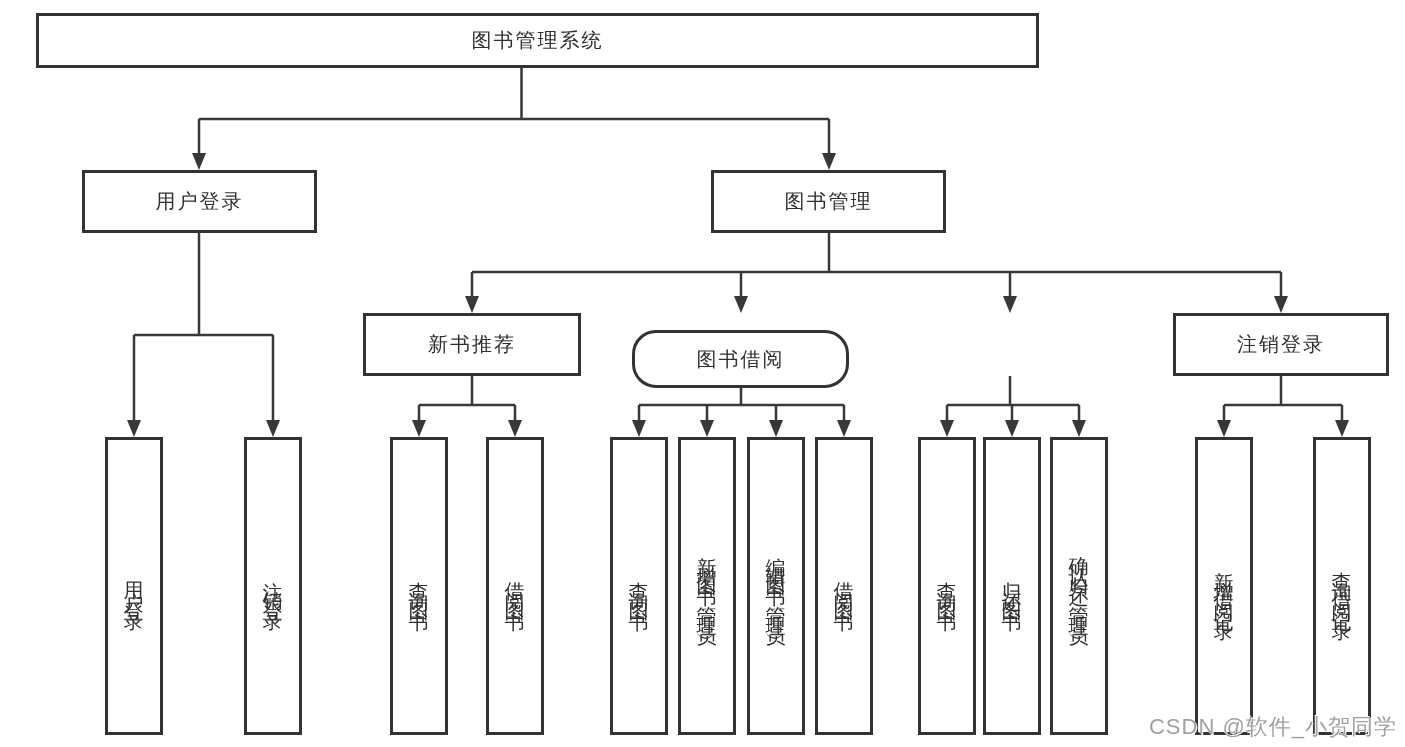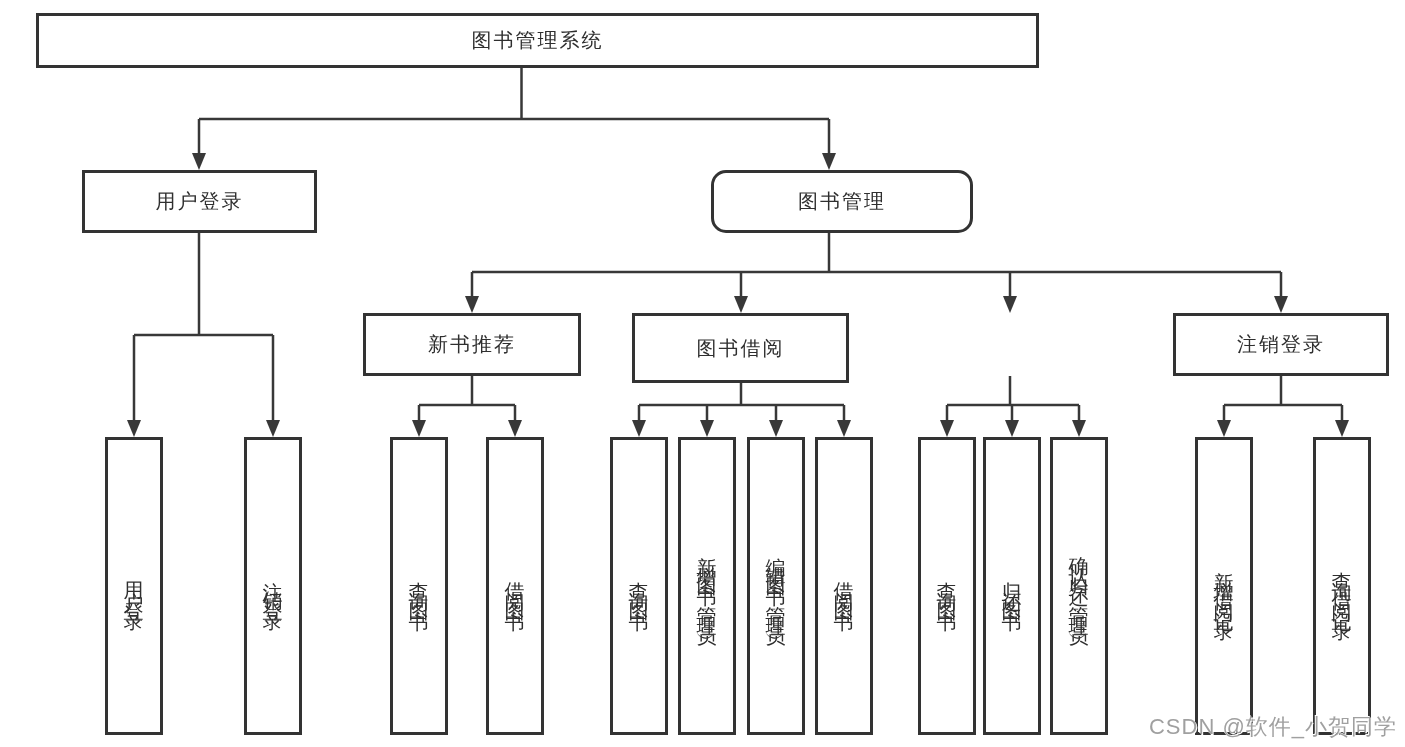--- a/index.html
+++ b/index.html
@@ -124,24 +124,24 @@
     <polygon fill="#383838" points="940,420 954,420 947,437"></polygon>
     <polygon fill="#383838" points="1005,420 1019,420 1012,437"></polygon>
     <polygon fill="#383838" points="1072,420 1086,420 1079,437"></polygon>
     <polygon fill="#383838" points="1217,420 1231,420 1224,437"></polygon>
     <polygon fill="#383838" points="1335,420 1349,420 1342,437"></polygon>
   </svg>
 
   <div class="box root">图书管理系统</div>
 
   <div class="box" style="left:82px; top:170px; width:235px; height:63px;">用户登录</div>
-  <div class="box" style="left:711px; top:170px; width:262px; height:63px;border-radius:15px;">图书管理</div>
+  <div class="box" style="left:711px; top:170px; width:235px; height:63px;">图书管理</div>
 
   <div class="box" style="left:363px; top:313px; width:218px; height:63px;">新书推荐</div>
-  <div class="box" style="left:632px; top:313px; width:217px; height:70px;">图书借阅</div>
+  <div class="box" style="left:632px; top:330px; width:217px; height:58px;border-radius:24px;">图书借阅</div>
   <div class="box" style="left:1173px; top:313px; width:216px; height:63px;">注销登录</div>
 
   <div class="box leaf" style="left:105px;">用户登录</div>
   <div class="box leaf" style="left:244px;">注销登录</div>
 
   <div class="box leaf" style="left:390px;">查询图书</div>
   <div class="box leaf" style="left:486px;">借阅图书</div>
 
   <div class="box leaf" style="left:610px;">查询图书</div>
   <div class="box leaf" style="left:678px;">新增图书（管理员）</div>

